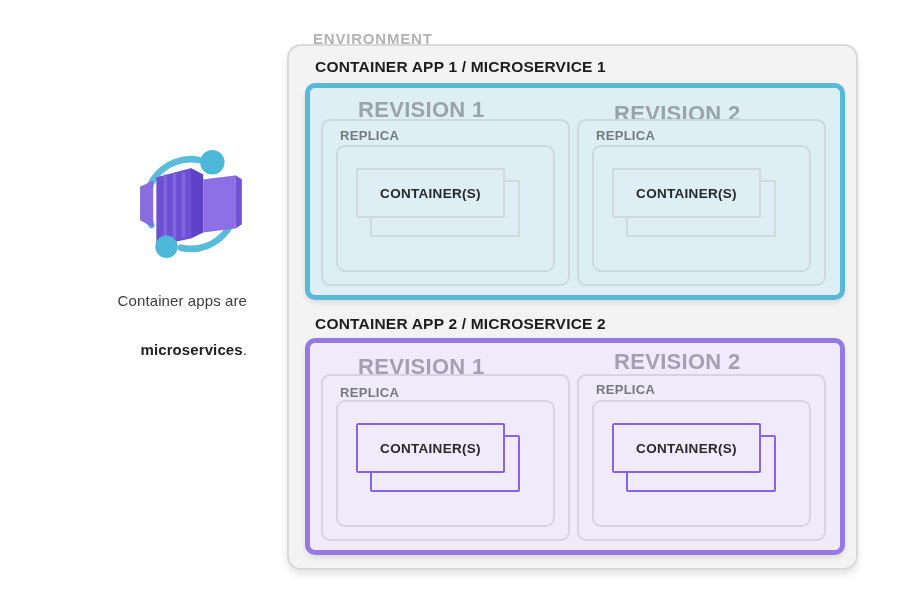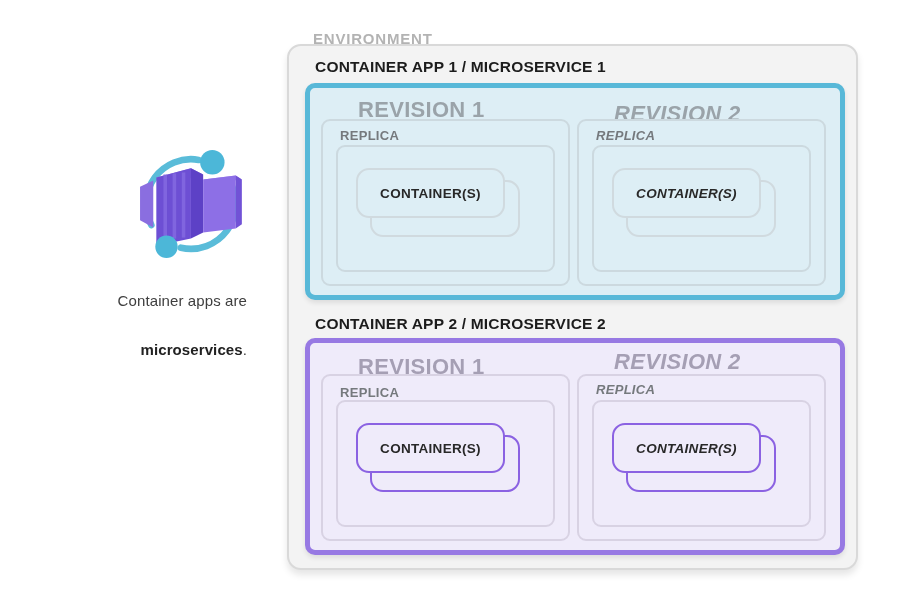--- a/index.html
+++ b/index.html
@@ -33,21 +33,21 @@
     position:absolute;left:16px;width:540px;height:217px;box-sizing:border-box;
     border:5px solid var(--accent);background:var(--fill);border-radius:10px;
     box-shadow:0 3px 5px rgba(0,0,0,.09);
   }
   .app[data-app-index="0"]{top:12px;}
   .app[data-app-index="0"] .app-box{top:25px;}
   .app[data-app-index="1"]{top:269px;}
   .app[data-app-index="1"] .app-box{top:23px;}
   .col{position:absolute;top:0;width:249px;height:207px;}
   .col1{left:11px;}
-  .col2{left:267px;font-style:italic;}
+  .col2{left:267px;}
   .rev-label{
     position:absolute;left:9px;font-size:22px;font-weight:bold;letter-spacing:.3px;
     color:var(--muted);white-space:nowrap;margin-left:28px;
   }
   .app[data-app-index="0"] .col1 .rev-label{top:9px;}
   .app[data-app-index="0"] .col2 .rev-label{top:13px;}
   .app[data-app-index="1"] .col1 .rev-label{top:11px;}
   .app[data-app-index="1"] .col2 .rev-label{top:6px;}
   .rev-rect{
     position:absolute;left:0;top:31px;width:249px;height:167px;box-sizing:border-box;
@@ -59,21 +59,21 @@
   }
   .app[data-app-index="1"] .col1 .replica-label{top:9px;}
   .app[data-app-index="1"] .col2 .replica-label{top:6px;}
   .replica-rect{
     position:absolute;left:13px;top:24px;width:219px;height:127px;box-sizing:border-box;
     border:2px solid var(--line);border-radius:9px;
   }
   .stack{position:absolute;left:18px;top:21px;width:168px;height:72px;}
   .cbox{
     position:absolute;box-sizing:border-box;background:var(--fill);
-    border:var(--cbw,2px) solid var(--cline);border-radius:13px;
+    border:var(--cbw,2px) solid var(--cline);border-radius:2px;
   }
   .cbox.back{left:14px;top:12px;width:150px;height:57px;}
   .cbox.front{
     left:0;top:0;width:149px;height:50px;display:flex;align-items:center;justify-content:center;
     font-size:13.5px;font-weight:bold;letter-spacing:.3px;color:#282828;
   }
 </style>
 </head>
 <body>
 

